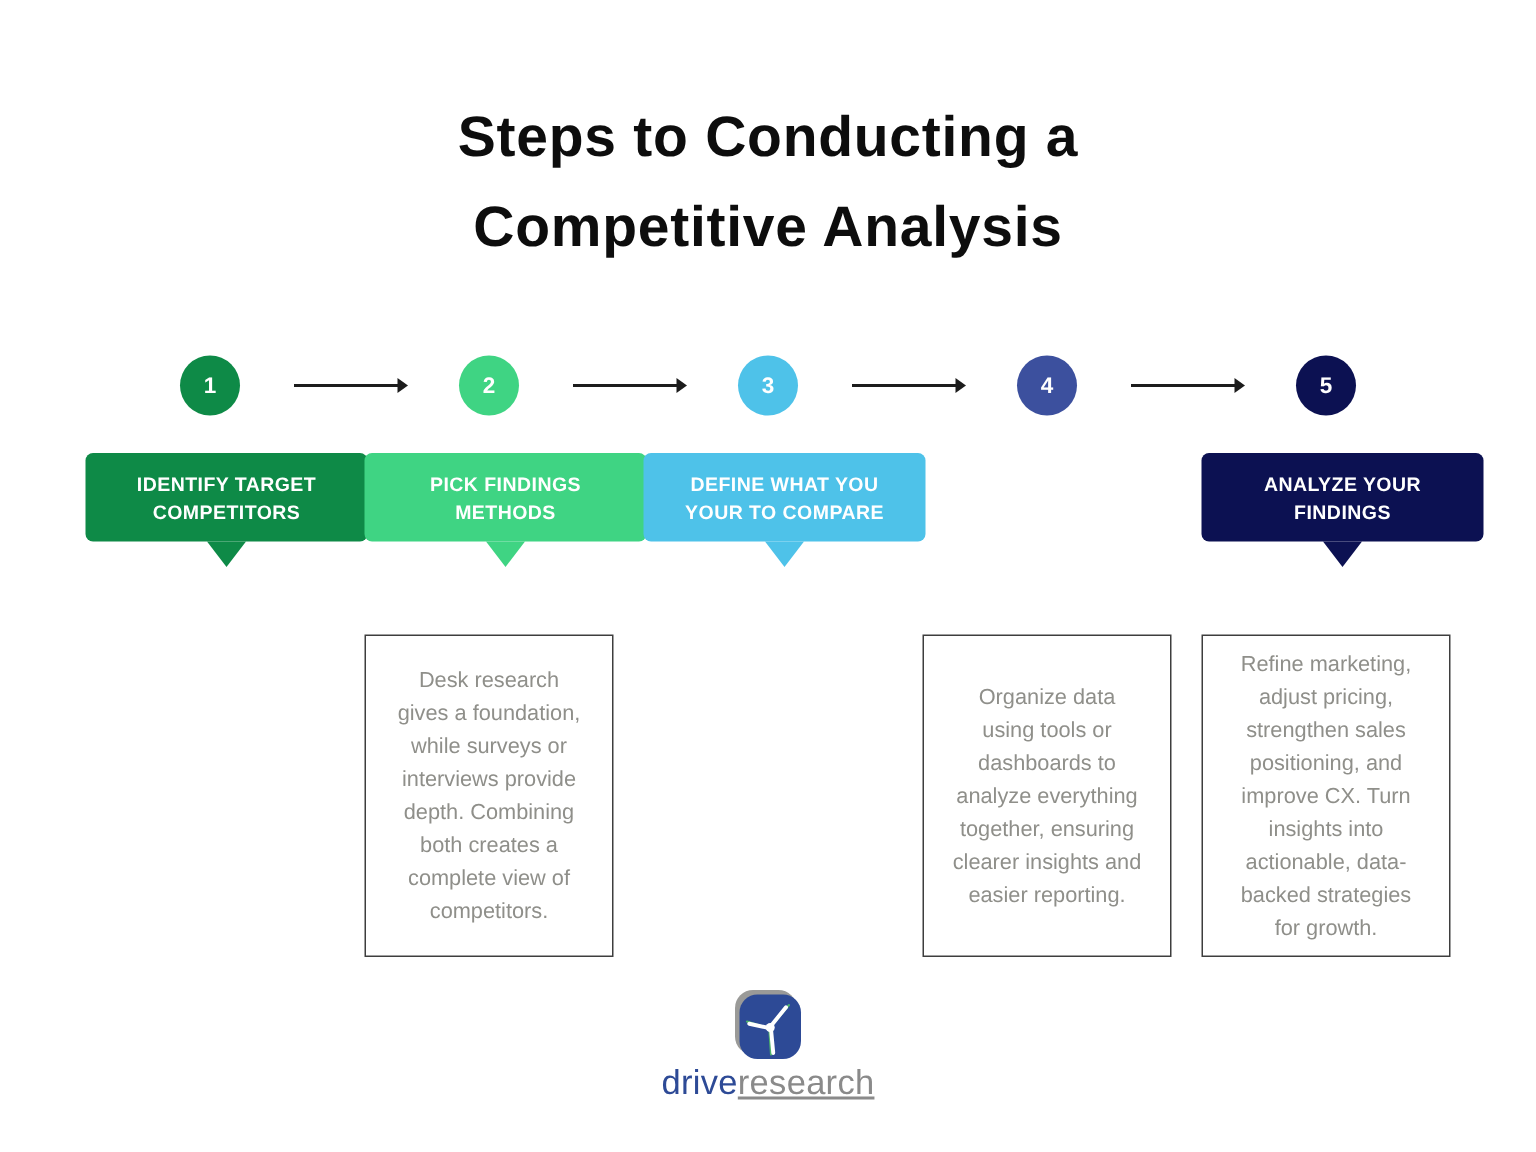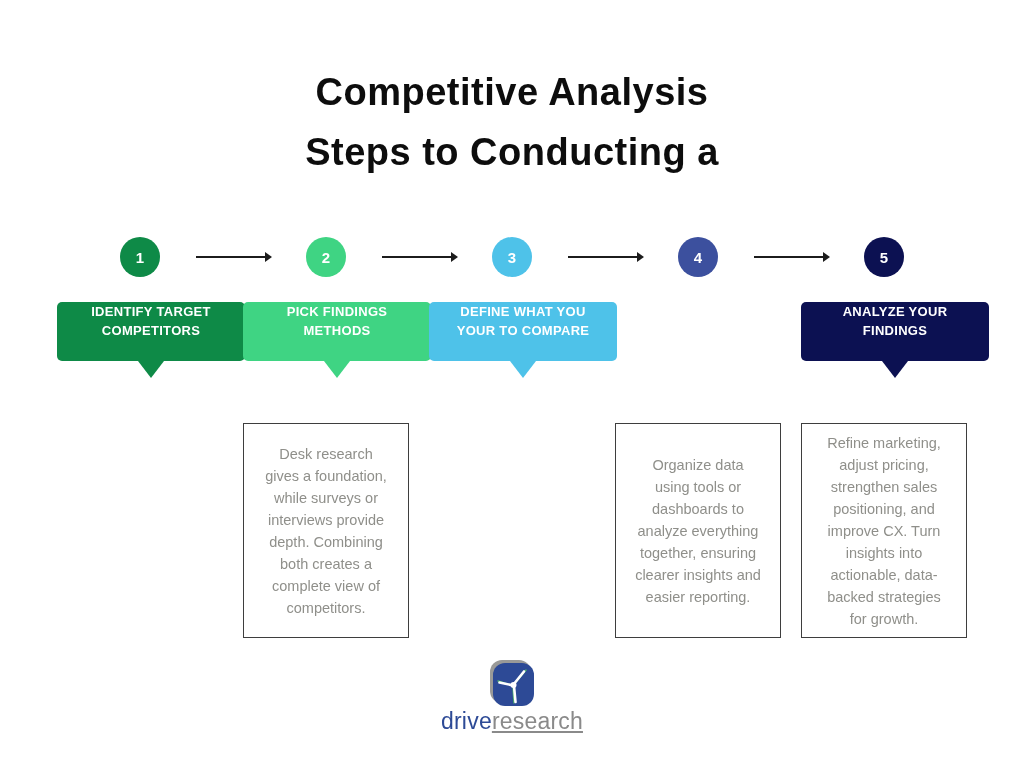--- a/index.html
+++ b/index.html
@@ -17,21 +17,21 @@
   .step-1{left:57px}.step-2{left:243px}.step-3{left:429px}.step-4{left:615px}.step-5{left:801px}
   .circle{
     position:absolute;top:0;left:63px;width:40px;height:40px;border-radius:50%;
     background:var(--c);color:#ffffff;font-weight:bold;font-size:15px;
     display:flex;align-items:center;justify-content:center;
   }
   .bubble{
     position:absolute;top:65px;left:0;width:188px;height:59px;box-sizing:border-box;
     background:var(--c);border-radius:5px;color:#ffffff;font-weight:bold;
     font-size:13px;line-height:19px;letter-spacing:0.3px;text-align:center;
-    display:flex;justify-content:center;padding:0 15px;
+    display:flex;align-items:center;justify-content:center;padding:0 15px;
   }
   .bubble::after{
     content:"";position:absolute;top:100%;left:50%;margin-left:-13px;
     border-left:13px solid transparent;border-right:13px solid transparent;
     border-top:17px solid var(--c);
   }
   .desc{
     position:absolute;top:186px;left:0;width:166px;height:215px;box-sizing:border-box;
     background:#ffffff;border:1px solid #3e3e3e;
     color:#8f8f8a;font-size:14.5px;line-height:22px;text-align:center;
@@ -52,22 +52,22 @@
   .logo-text{font-size:23px;margin-top:1px;letter-spacing:0.2px;}
   .logo-bold{color:#2d4a96;font-weight:normal;}
   .logo-light{color:#8a8a8a;text-decoration:underline;}
 </style>
 </head>
 <body>
 
 <div class="canvas">
 
   <div class="title">
+    <div>Steps to Conducting a</div>
     <div>Competitive Analysis</div>
-    <div>Steps to Conducting a</div>
   </div>
 
   <div class="arrow arrow-1">
     <div class="arrow-line"></div>
     <div class="arrow-head"></div>
   </div>
   <div class="arrow arrow-2">
     <div class="arrow-line"></div>
     <div class="arrow-head"></div>
   </div>

